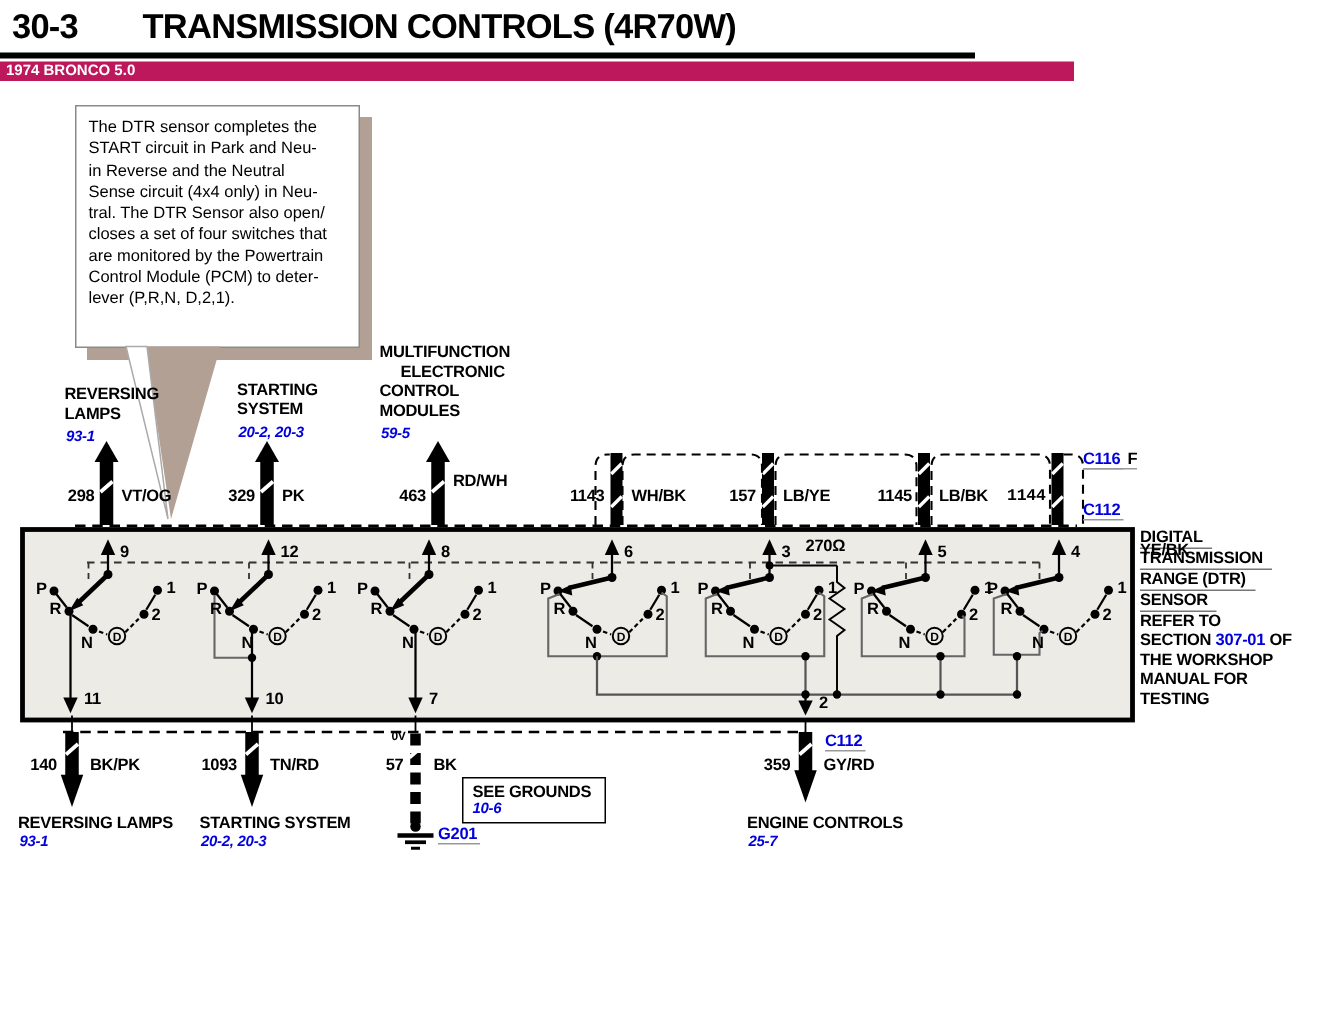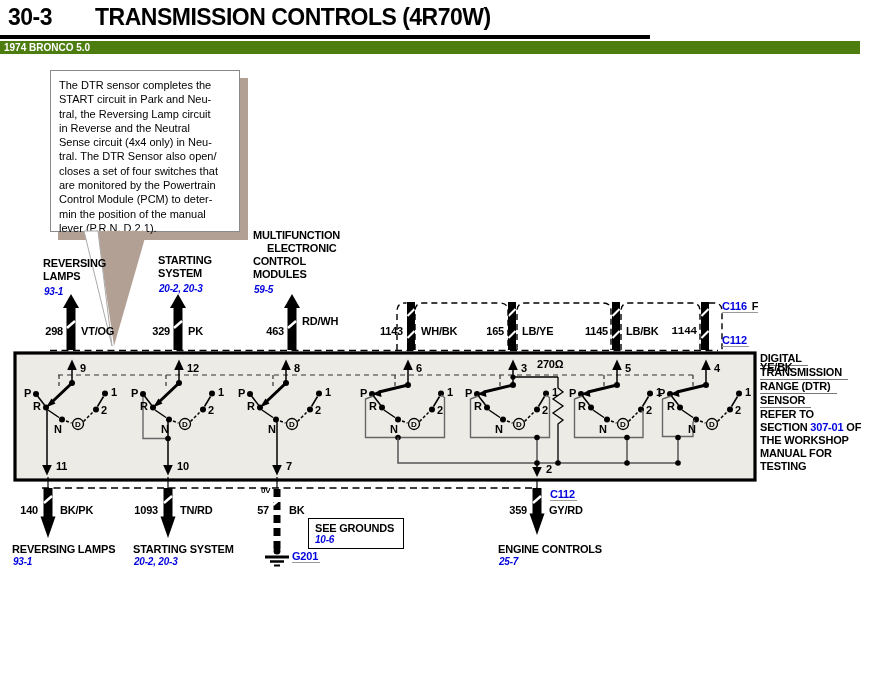--- a/index.html
+++ b/index.html
@@ -2,21 +2,21 @@
 <html><head>
 <meta charset="utf-8">
 <style>
   html,body{margin:0;padding:0;background:#fff;}
   #page{position:relative;width:892px;height:678px;background:#fff;overflow:hidden;
         font-family:"Liberation Sans",sans-serif;}
   
   #hdr-section{position:absolute;left:8px;top:4px;font:bold 23px "Liberation Sans",sans-serif;letter-spacing:-0.5px;}
   #hdr-title{position:absolute;left:95px;top:4px;font:bold 23px "Liberation Sans",sans-serif;letter-spacing:-0.5px;}
   #hdr-rule{position:absolute;left:0;top:35px;width:650px;height:4px;background:#000;}
-  #hdr-bar{position:absolute;left:0;top:41px;width:860px;height:13px;background:#4d7c0f;}
+  #hdr-bar{position:absolute;left:0;top:41px;width:716px;height:13px;background:#be185d;}
   #hdr-vehicle{position:absolute;left:4px;top:0;color:#fff;font:bold 10px "Liberation Sans",sans-serif;line-height:13px;letter-spacing:0;}
   
   #note{position:absolute;left:50px;top:70px;width:178px;height:153px;background:#fff;
         border:1px solid #8a8a8a;padding:7px 2px 0 8px;font:11px/14.3px "Liberation Sans",sans-serif;}
   
   .lbl{position:absolute;font:bold 11px "Liberation Sans",sans-serif;color:#000;white-space:nowrap;letter-spacing:-0.2px;z-index:3;}
   .r{transform:translateX(-100%);}
   .ref{color:#0000dd;font:italic bold 10px "Liberation Sans",sans-serif;letter-spacing:-0.2px;}
   .link{color:#0000dd;font-weight:bold;border-bottom:1px solid #999;padding-right:2px;}
   .tiny{font:bold 8px "Liberation Sans",sans-serif;}
@@ -37,28 +37,26 @@
   <div id="hdr-section">30-3</div>
   <div id="hdr-title">TRANSMISSION CONTROLS (4R70W)</div>
   <div id="hdr-rule"></div>
   <div id="hdr-bar">
     <div id="hdr-vehicle">1974 BRONCO 5.0</div>
   </div>
 
   <div id="note" style="box-shadow: rgb(178, 160, 149) 8px 8px 0px 0px;">
       <div>The DTR sensor completes the</div>
       <div>START circuit in Park and Neu-</div>
-      <div>tral, the Reversing Lamp circuit</div>
       <div>in Reverse and the Neutral</div>
       <div>Sense circuit (4x4 only) in Neu-</div>
       <div>tral. The DTR Sensor also open/</div>
       <div>closes a set of four switches that</div>
       <div>are monitored by the Powertrain</div>
       <div>Control Module (PCM) to deter-</div>
-      <div>min the position of the manual</div>
       <div>lever (P,R,N, D,2,1).</div>
     </div>
 
   <svg id="art" width="892" height="678" viewBox="0 0 892 678">
       <polygon points="97,231 147,231 114,346" fill="#b2a095"></polygon>
       <polygon points="84,231 98,231 112,346" fill="#fff" stroke="#aaa" stroke-width="1"></polygon>
       <rect x="15" y="353" width="740" height="127" fill="#ecebe6" stroke="#000" stroke-width="3.2"></rect>
       <line x1="50" y1="350.5" x2="718" y2="350.5" stroke="#000" stroke-width="1.6" stroke-dasharray="7,4.5"></line>
       <line x1="42" y1="488" x2="537" y2="488" stroke="#000" stroke-width="1.6" stroke-dasharray="7,4.5"></line>
       <rect x="66.5" y="306" width="9" height="44" fill="#000"></rect>
@@ -293,21 +291,21 @@
     <div class="lbl ref" style="left: 159px; top: 283px;">20-2,  20-3</div>
     <div class="lbl r" style="left: 284px; top: 325px;">463</div>
     <div class="lbl" style="left: 302px; top: 315px;">RD/WH</div>
     <div class="lbl" style="left: 253px; top: 229px;">MULTIFUNCTION</div>
     <div class="lbl" style="left: 267px; top: 242px;">ELECTRONIC</div>
     <div class="lbl" style="left: 253px; top: 255px;">CONTROL</div>
     <div class="lbl" style="left: 253px; top: 268px;">MODULES</div>
     <div class="lbl ref" style="left: 254px; top: 284px;">59-5</div>
     <div class="lbl r" style="left: 403px; top: 325px;">1143</div>
     <div class="lbl" style="left: 421px; top: 325px;">WH/BK</div>
-    <div class="lbl r" style="left: 504px; top: 325px;">165</div>
+    <div class="lbl r" style="left: 504px; top: 325px;">157</div>
     <div class="lbl" style="left: 522px; top: 325px;">LB/YE</div>
     <div class="lbl r" style="left: 608px; top: 325px;">1145</div>
     <div class="lbl" style="left: 626px; top: 325px;">LB/BK</div>
     <div class="lbl r" style="left: 697px; top: 325px; font-family: Liberation Mono, monospace;">1144</div>
     <div class="lbl" style="left: 760px; top: 317px; margin-top: 44px;">YE/BK</div>
     <div class="lbl" style="left: 722px; top: 300px; border-bottom: 1px solid rgb(153, 153, 153);"><span class="link">C116</span><span> F</span></div>
     <div class="lbl link" style="left: 722px; top: 334px;">C112</div>
     <div class="lbl" style="left: 24px; top: 387px;">P</div>
     <div class="lbl" style="left: 33px; top: 400px;">R</div>
     <div class="lbl" style="left: 54px; top: 423px;">N</div>

